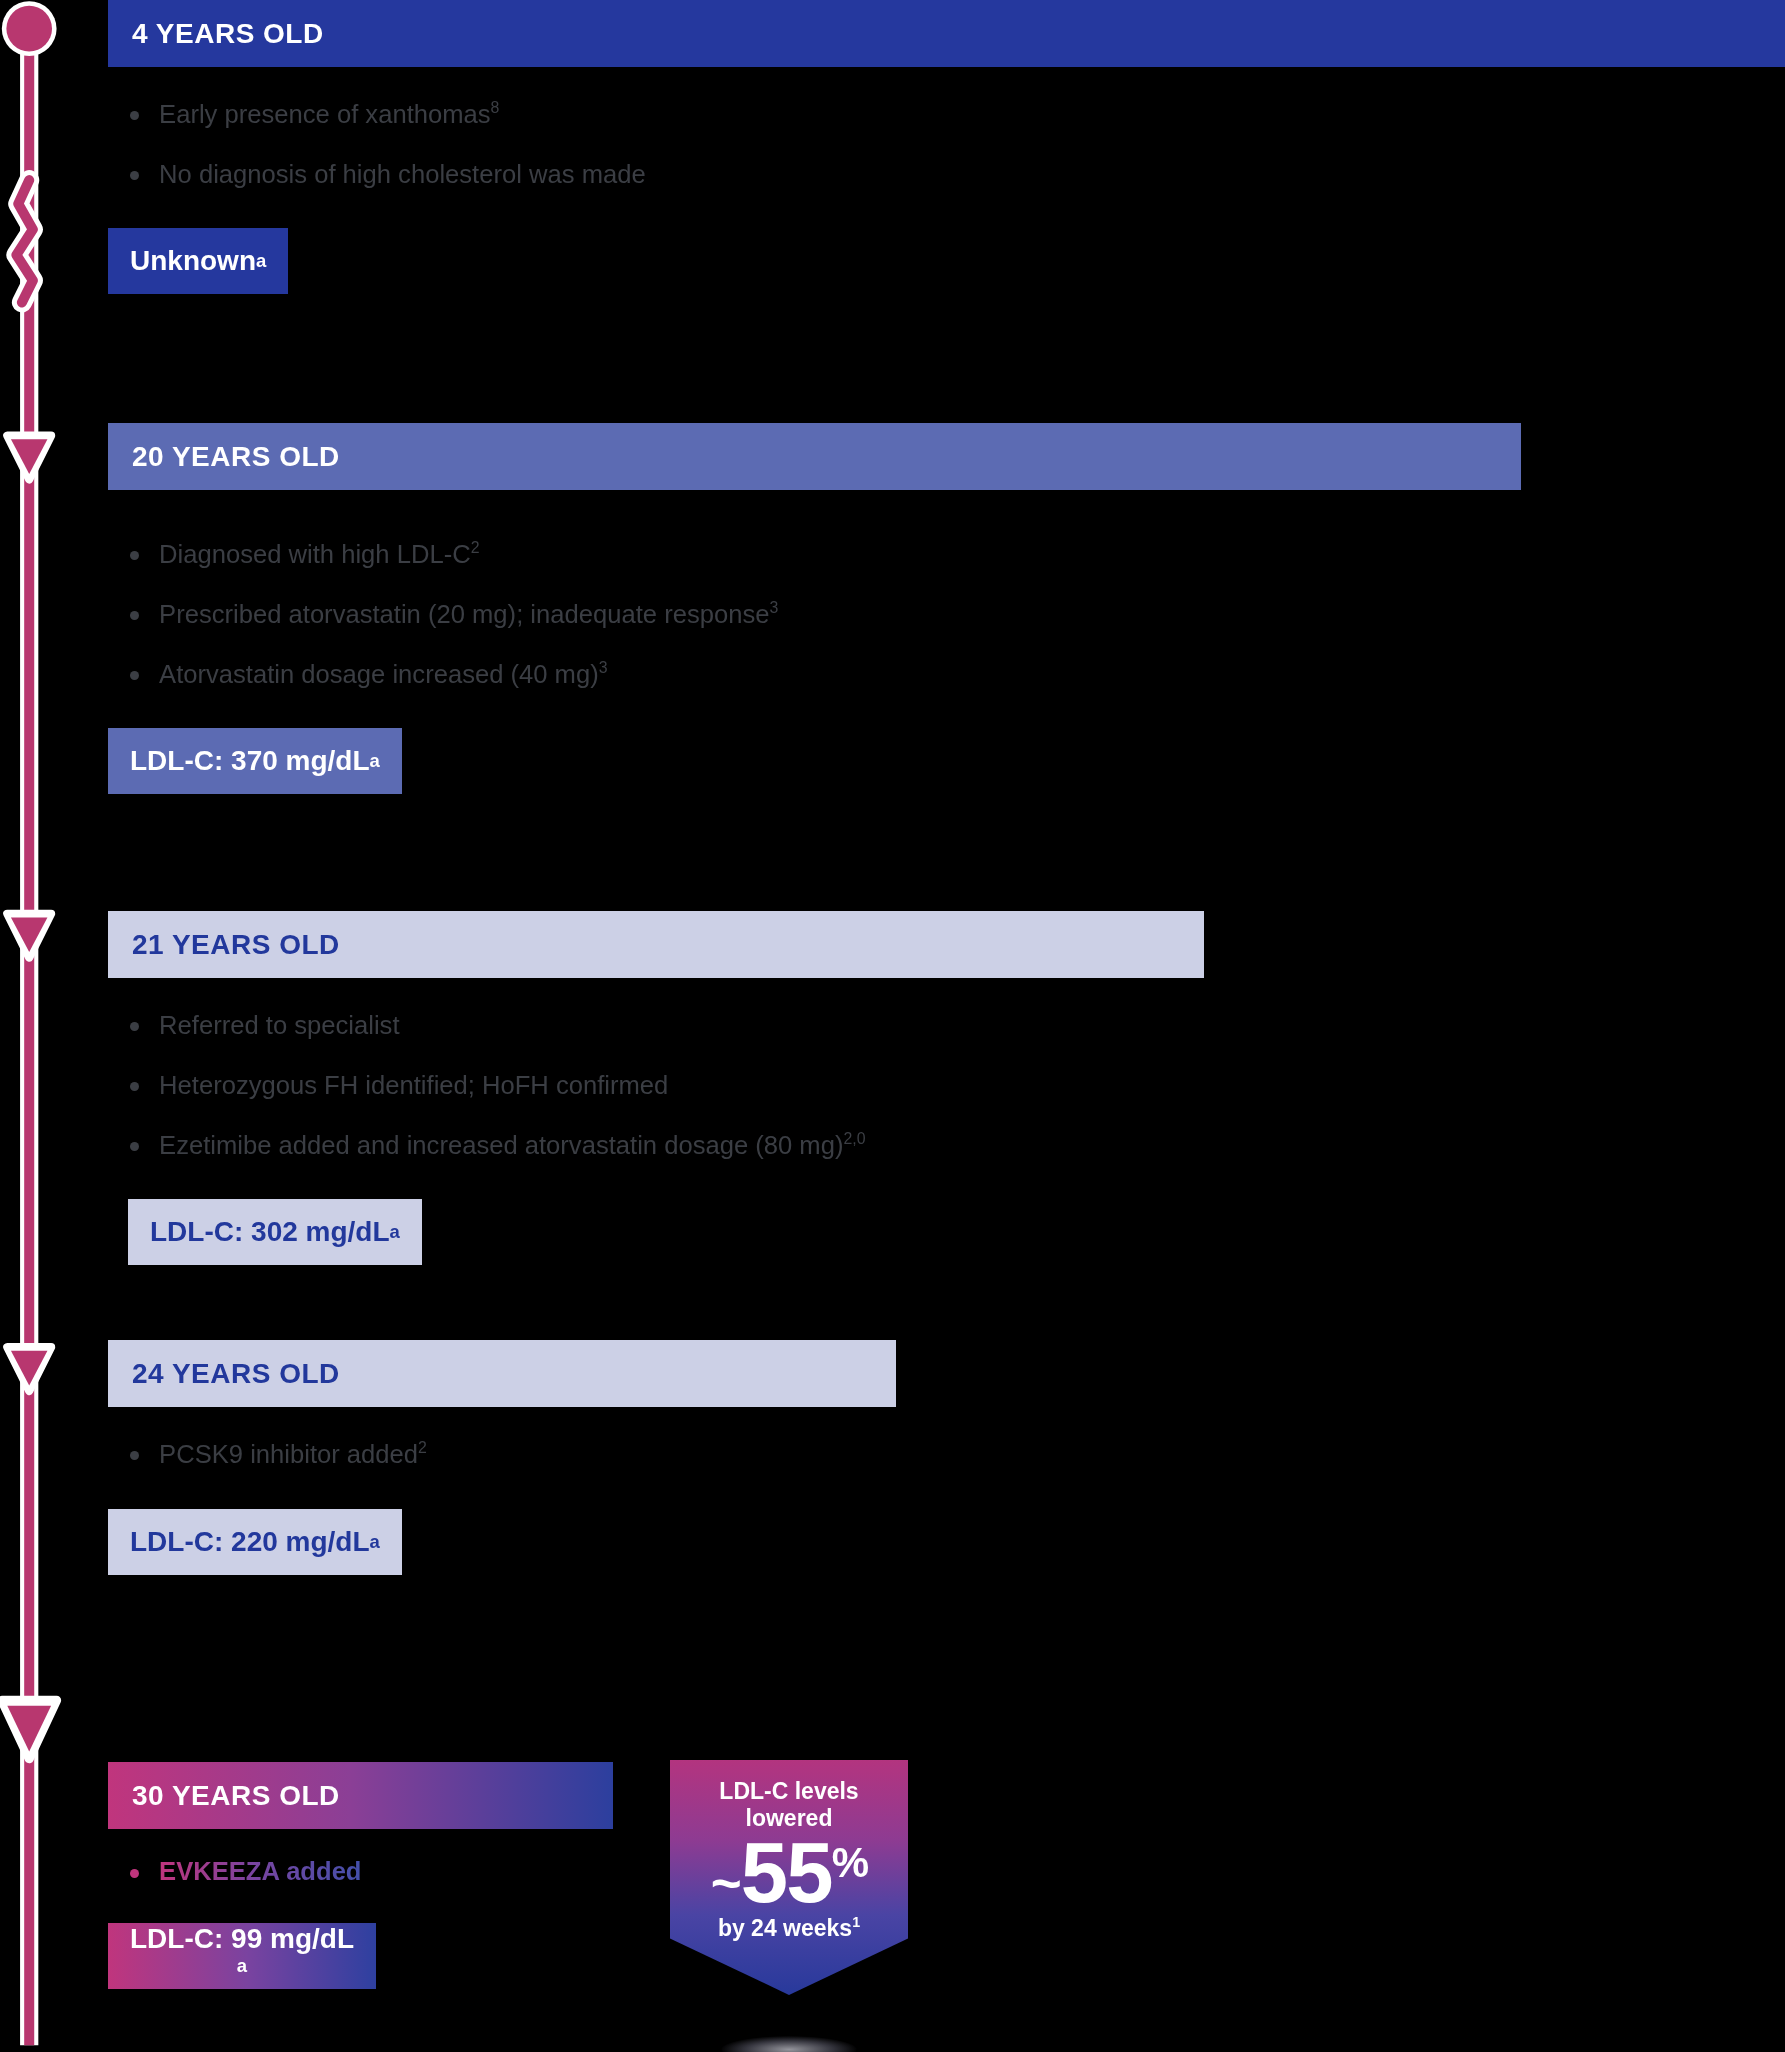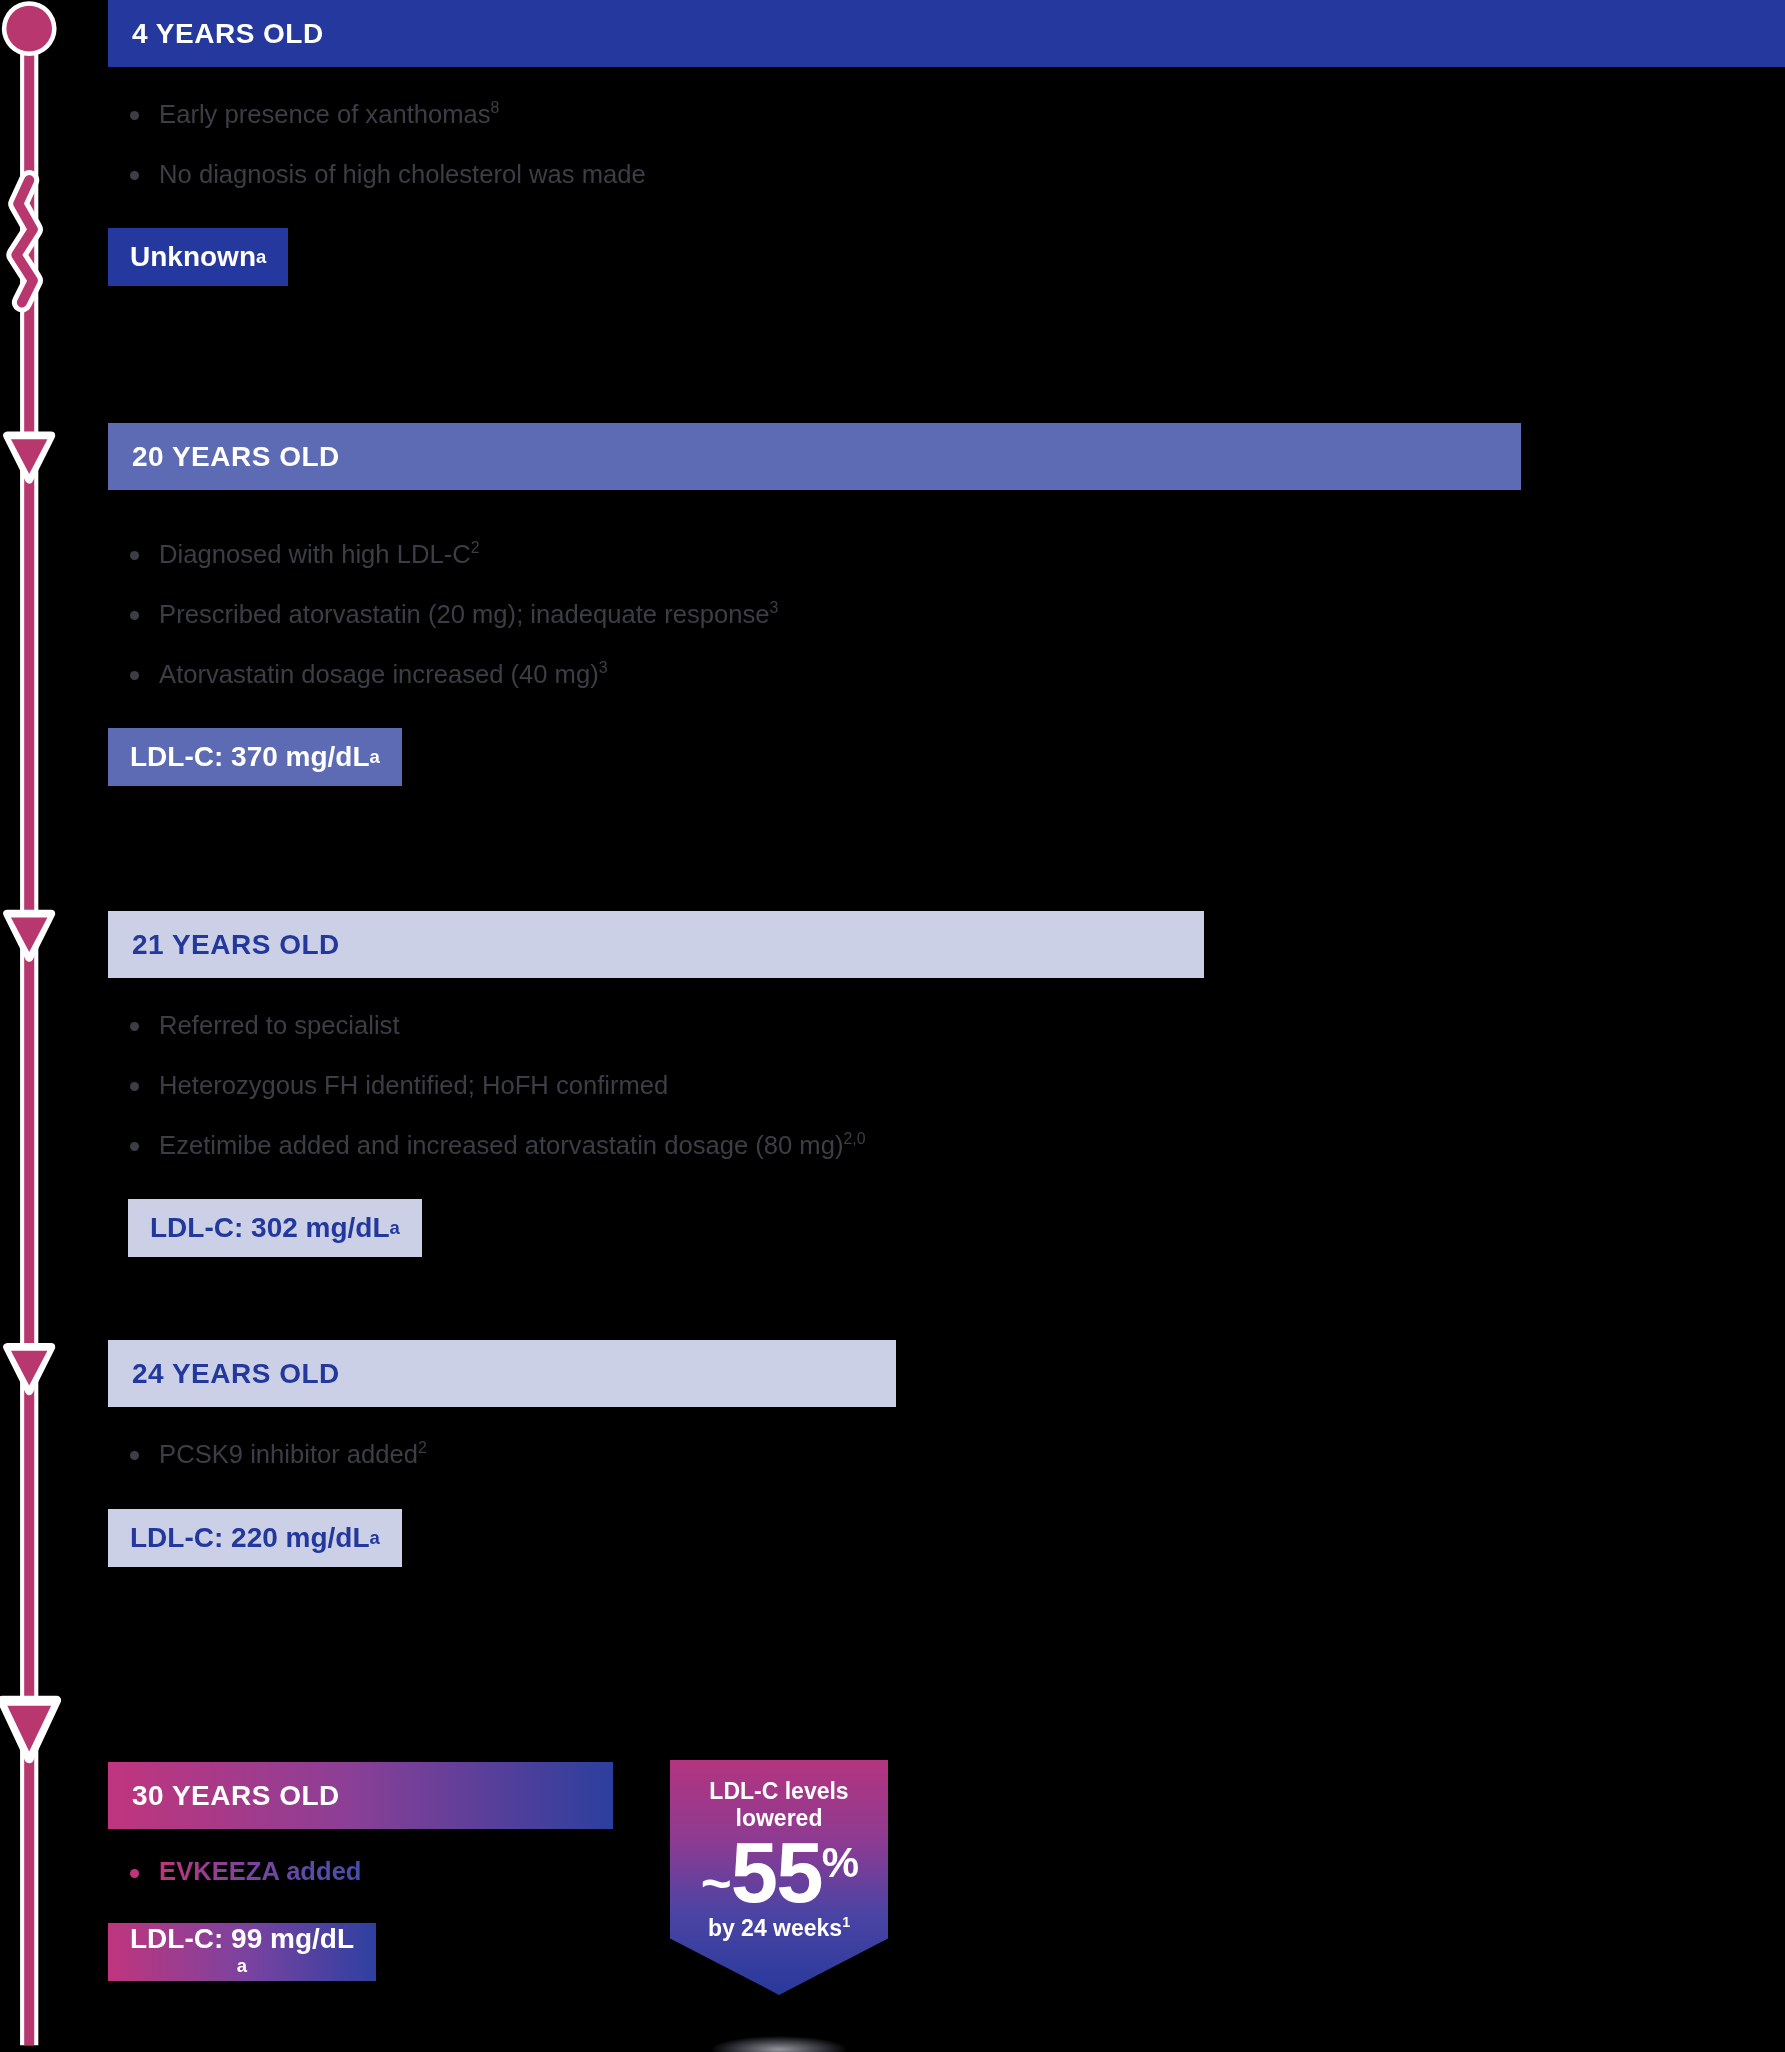--- a/index.html
+++ b/index.html
@@ -47,35 +47,35 @@
   .bullet.accent .dot{background:#c0357d;}
   .bullet.accent .btxt{
     background:linear-gradient(90deg,#c0357d 0%,#7b44a0 45%,#4350ab 100%);
     -webkit-background-clip:text;background-clip:text;
     -webkit-text-fill-color:transparent;color:transparent;
   }
   .btxt sup{font-size:0.62em;vertical-align:super;}
 
   .ldl{
     display:inline-flex;align-items:center;
-    height:58px;box-sizing:border-box;
+    height:66px;box-sizing:border-box;
     padding:0 22px;
     font-size:28px;font-weight:bold;
     white-space:nowrap;
   }
   .ldl.deep  {background:#25389e;color:#ffffff;}
   .ldl.slate {background:#5c6bb3;color:#ffffff;}
   .ldl.lav   {background:#ccd0e6;color:#22389c;}
   .ldl.grad  {background:linear-gradient(90deg,#c0357d 0%,#7a43a0 52%,#2e40a0 100%);color:#ffffff;flex-direction:column;}
   .ldl sup{font-size:0.66em;vertical-align:super;}
 
   
   .badge{position:absolute;}
   .badge-shape{
-    position:relative;width:218px;
+    position:relative;width:238px;
     background:linear-gradient(180deg,#b3347f 0%,#8e3b92 34%,#4a44a4 66%,#28399b 100%);
     clip-path:polygon(0 0,100% 0,100% 76%,50% 100%,0 76%);
     padding:18.3px 9.1px 53px;box-sizing:border-box;
     text-align:center;color:#ffffff;
   }
   .badge-top{font-size:23px;font-weight:bold;line-height:1.14;}
   .badge-big{
     font-size:85px;font-weight:bold;line-height:0.94;
     letter-spacing:-1.8px;margin:1.8px 0 0;
     display:flex;align-items:baseline;justify-content:center;

